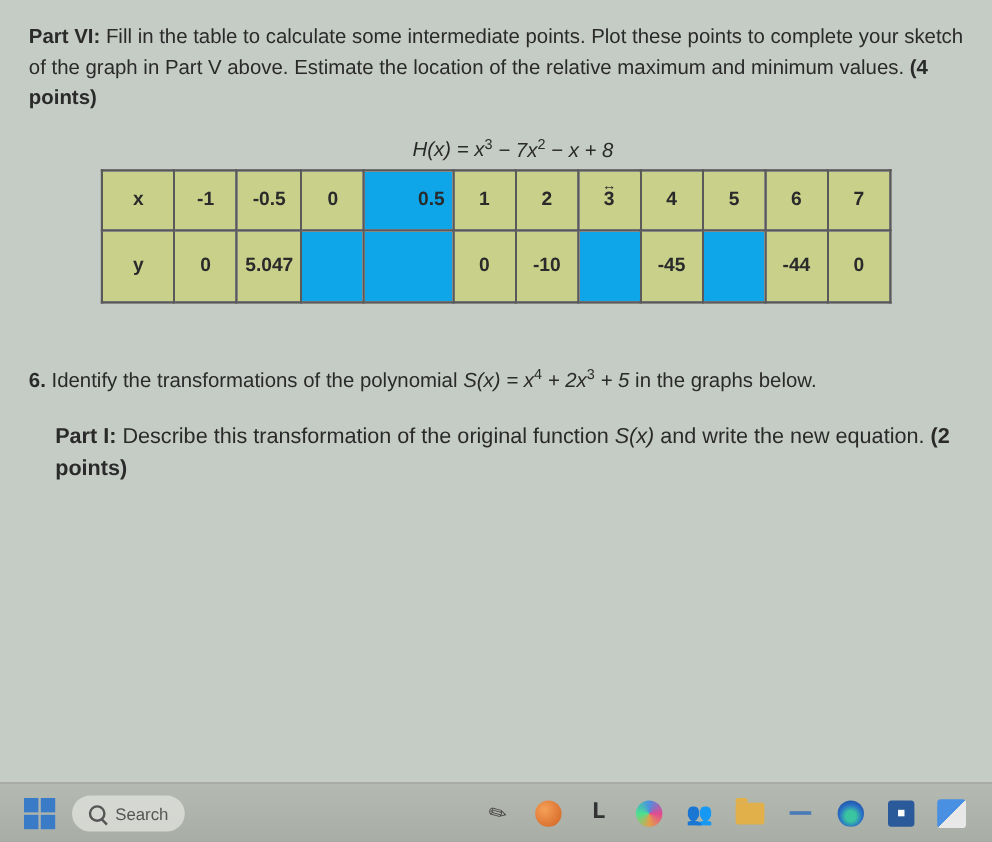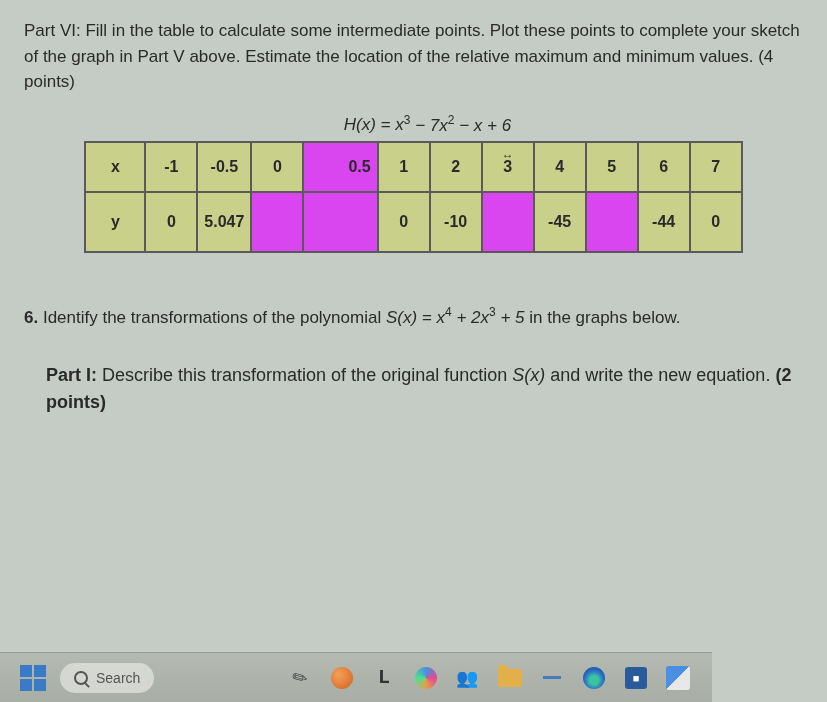--- a/index.html
+++ b/index.html
@@ -16,21 +16,21 @@
       padding: 18px 24px 0 24px;
       position: relative;
       overflow: hidden;
     }
     .instruction {
       font-size: 17px;
       line-height: 1.5;
       margin-bottom: 18px;
     }
     .instruction b {
-      font-weight: normal;
+      font-weight: bold;
     }
     .equation {
       text-align: center;
       font-size: 17px;
       margin-bottom: 6px;
       font-style: italic;
     }
     .equation .fn {
       font-style: italic;
       margin-left: 28px;
@@ -61,54 +61,54 @@
       position: relative;
     }
     td.label {
       width: 60px;
       background: #c8d08a;
     }
     td.green {
       background: #c8d08a;
     }
     td.blank {
-      background: #d946ef;
+      background: #0ea5e9;
       padding-left: 44px;
     }
     td.tall {
       height: 60px;
     }
     .cursor-icon {
       position: absolute;
       top: 4px;
       left: 50%;
       transform: translateX(-50%);
       font-size: 12px;
       color: #333;
     }
     .question6 {
       font-size: 17px;
       line-height: 1.5;
-      margin-bottom: 32px;
+      margin-bottom: 20px;
     }
     .question6 sup {
       font-size: 12px;
       vertical-align: super;
     }
     .part1 {
       font-size: 18px;
       line-height: 1.5;
       margin-left: 22px;
       margin-right: 10px;
     }
     .taskbar {
       position: absolute;
       bottom: 0;
       left: 0;
-      width: 712px;
+      width: 827px;
       height: 50px;
       background: linear-gradient(#b4bab2, #a8aea6);
       display: flex;
       align-items: center;
       padding: 0 20px;
       gap: 14px;
       border-top: 1px solid #999;
     }
     .win-logo {
       width: 26px;
@@ -234,21 +234,21 @@
     }
   </style>
 </head>
 <body>
 
 <div class="instruction">
   <b>Part VI:</b><span> Fill in the table to calculate some intermediate points. Plot these points to complete your sketch of the graph in Part V above. Estimate the location of the relative maximum and minimum values. </span><b>(4 points)</b>
 </div>
 
 <div class="equation">
-  <span class="fn">H(x) = x</span><sup>3</sup><span> − 7x</span><sup>2</sup><span> − x + 6</span>
+  <span class="fn">H(x) = x</span><sup>3</sup><span> − 7x</span><sup>2</sup><span> − x + 8</span>
 </div>
 
 <div class="table-wrap">
   <table>
     <tbody>
         <tr>
       <td class="label">x</td>
       <td class="green">-1</td>
       <td class="green">-0.5</td>
       <td class="green">0</td>

